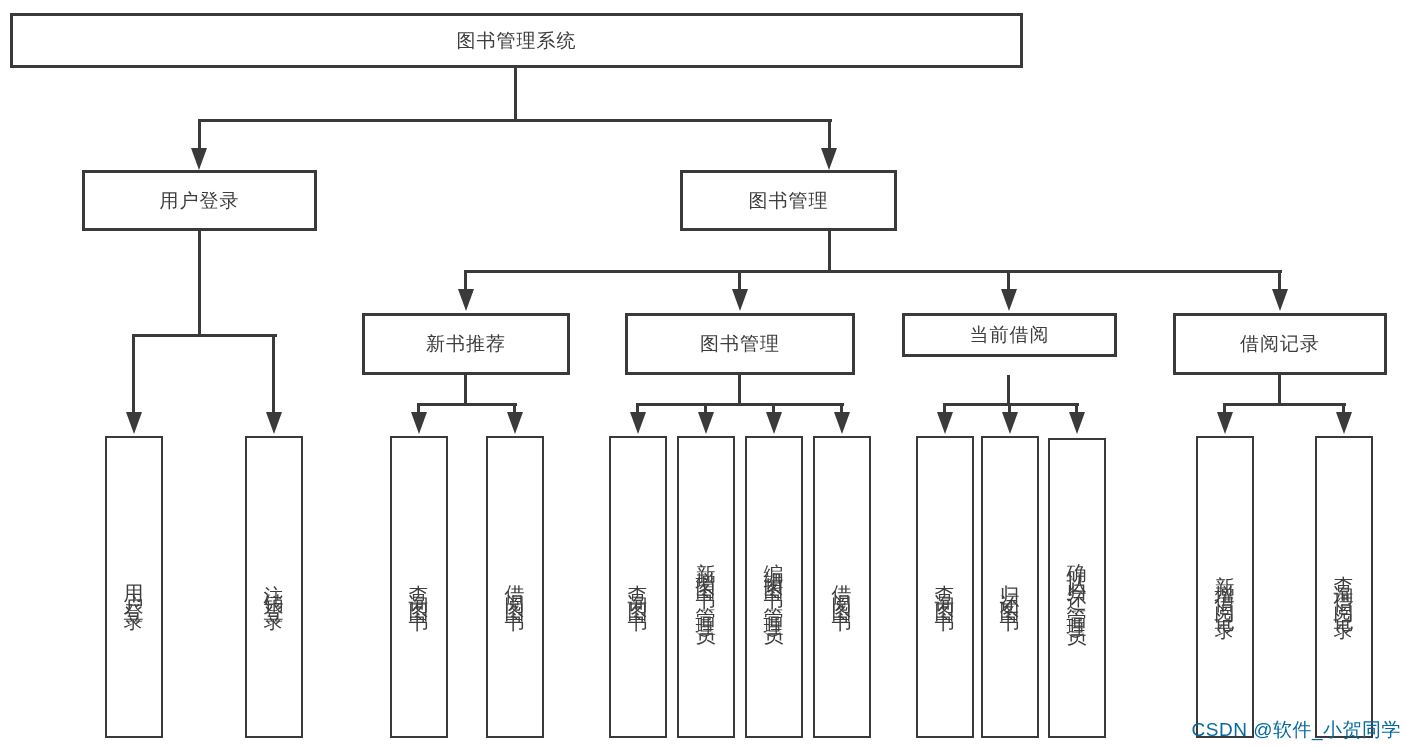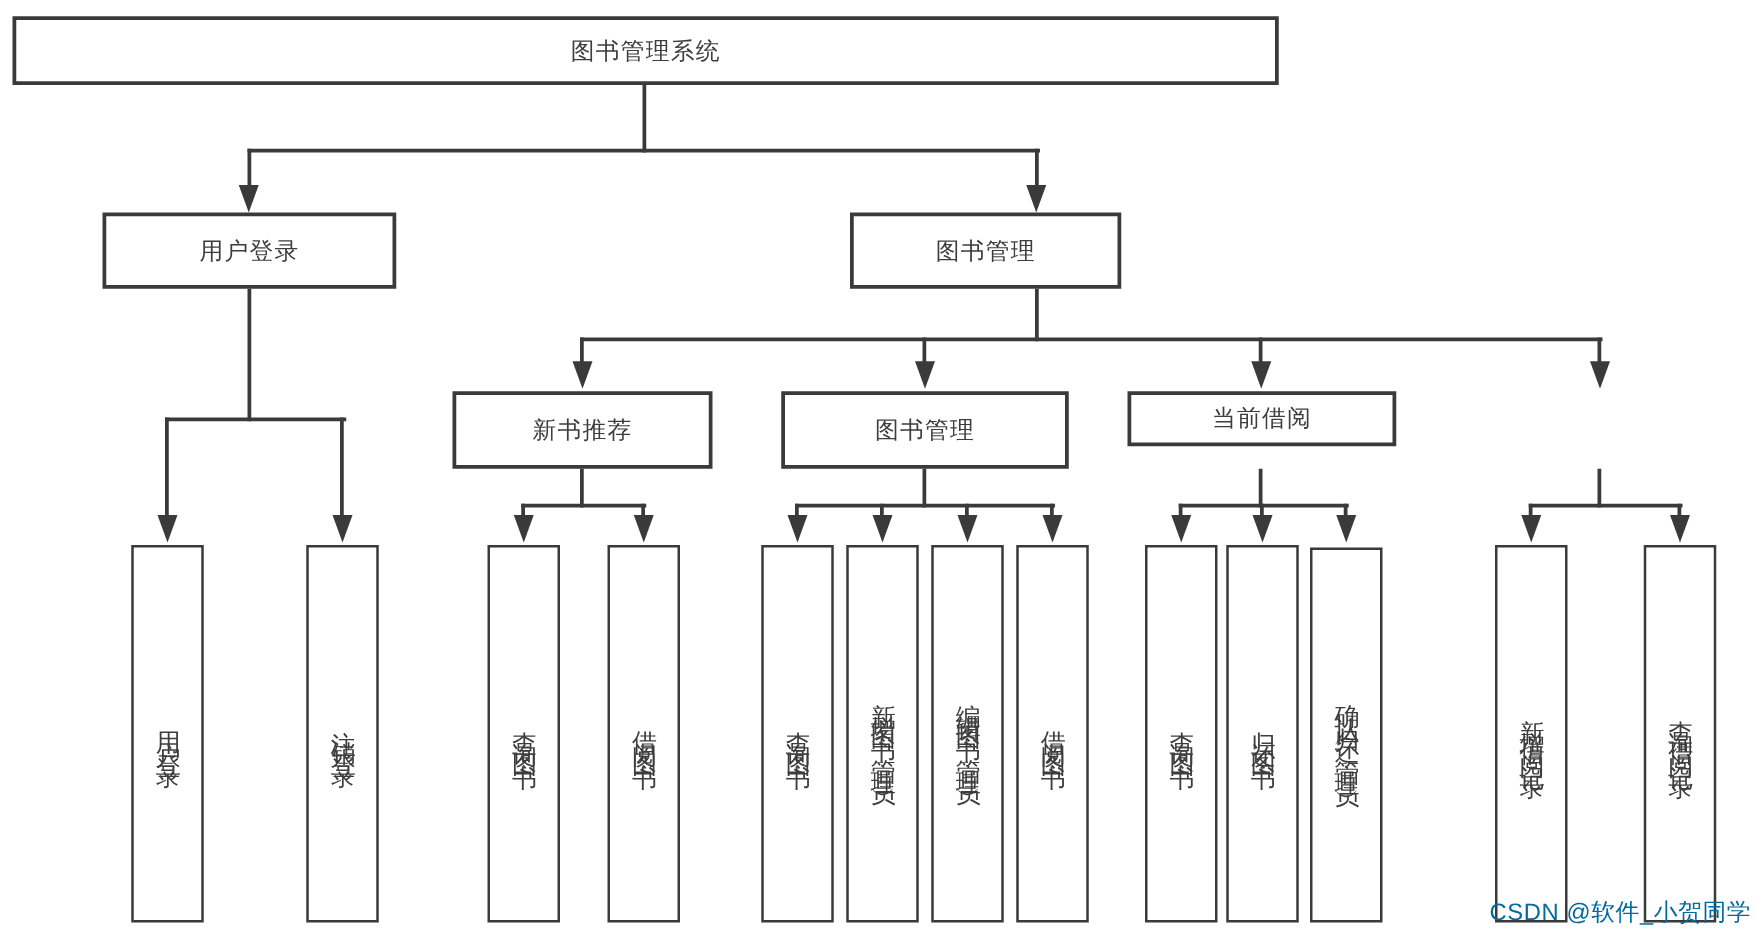--- a/index.html
+++ b/index.html
@@ -71,20 +71,23 @@
   <div class="ar" style="left:1272px;top:289px"></div>
 
   <div class="box h" style="left:362px;top:313px;width:208px;height:62px">
     <span>新书推荐</span>
   </div>
   <div class="box h" style="left:625px;top:313px;width:230px;height:62px">
     <span>图书管理</span>
   </div>
   <div class="box h" style="left:902px;top:313px;width:215px;height:44px">
     <span>当前借阅</span>
+  </div>
+  <div class="box h" style="left:1173px;top:313px;width:214px;height:62px">
+    <span>借阅记录</span>
   </div>
 
   <div class="ln" style="left:464px;top:375px;width:3px;height:31px"></div>
   <div class="ln" style="left:417px;top:403px;width:100px;height:3px"></div>
   <div class="ln" style="left:417px;top:403px;width:3px;height:11px"></div>
   <div class="ar" style="left:411px;top:412px"></div>
   <div class="ln" style="left:513px;top:403px;width:3px;height:11px"></div>
   <div class="ar" style="left:507px;top:412px"></div>
 
   <div class="ln" style="left:738px;top:375px;width:3px;height:31px"></div>

